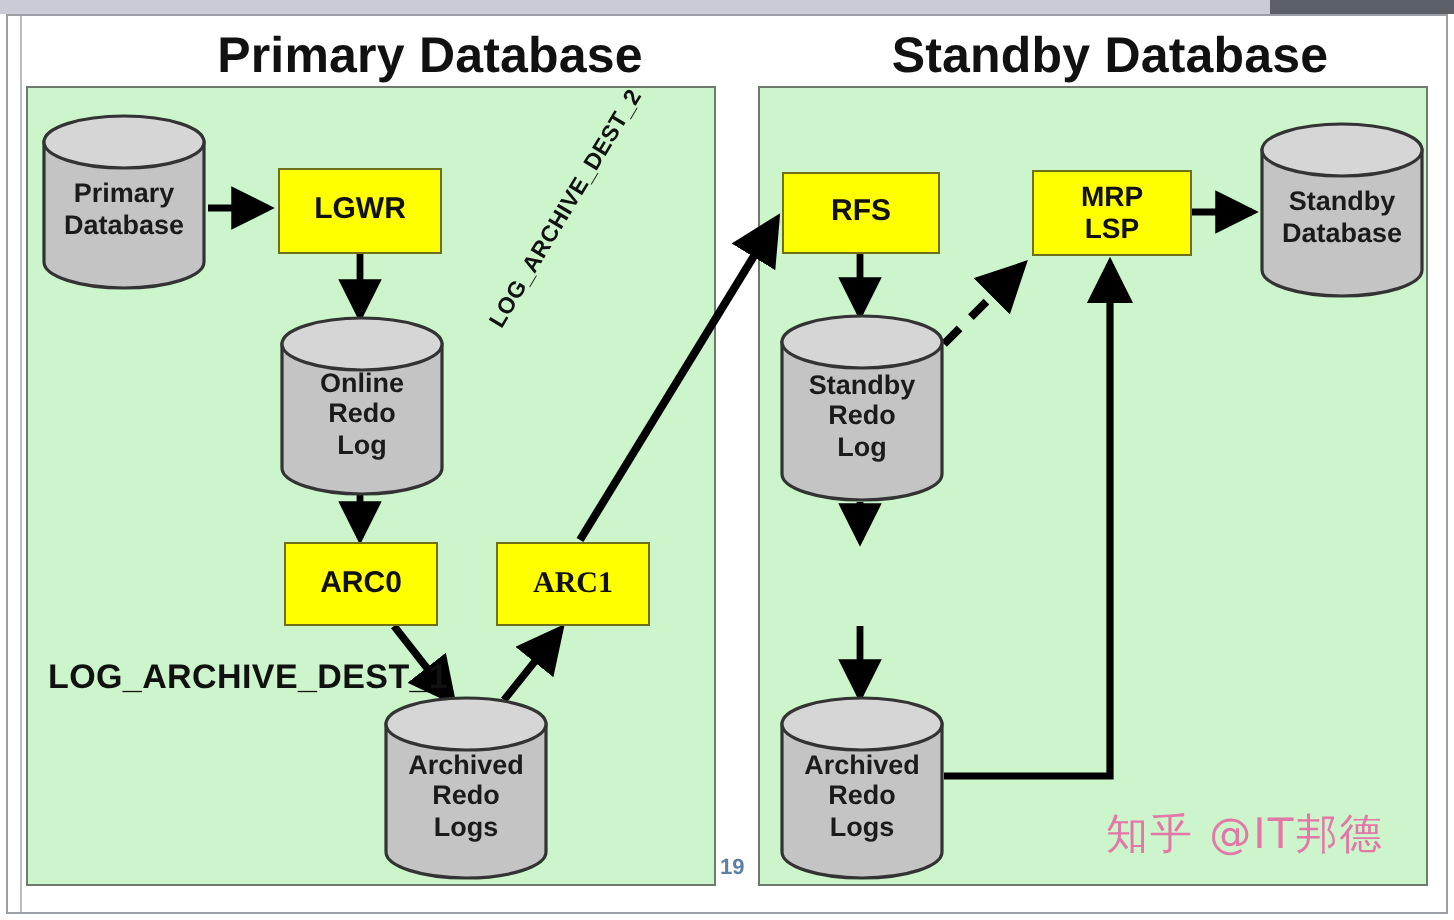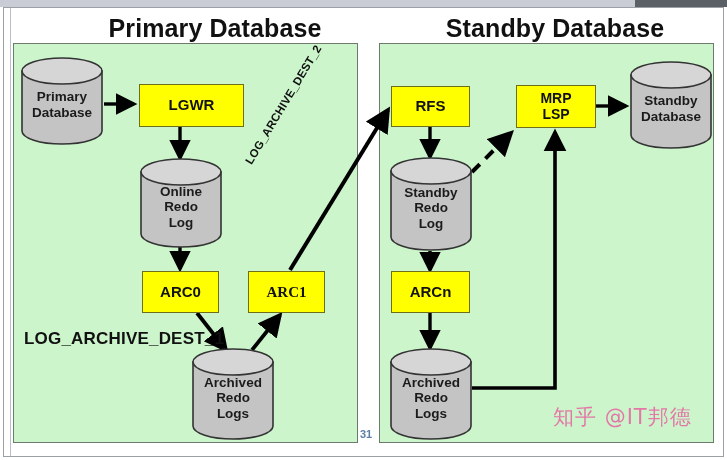--- a/index.html
+++ b/index.html
@@ -210,21 +210,21 @@
     <svg width="84" height="88" viewBox="0 0 84 88">
       <path d="M2,14 L2,74 A40,13 0 0 0 82,74 L82,14 Z" fill="#c4c4c4" stroke="#333" stroke-width="1.6"></path>
       <ellipse cx="42" cy="14" rx="40" ry="13" fill="#d6d6d6" stroke="#333" stroke-width="1.6"></ellipse>
     </svg>
     <div class="cyl-label">
       <span>Primary</span>
       <span>Database</span>
     </div>
   </div>
 
-  <div class="ybox" style="left:139px; top:84px; width:105px; height:43px;">
+  <div class="ybox" style="left:139px; top:84px; width:82px; height:43px;">
     <span>LGWR</span>
   </div>
 
   <div class="cyl" style="left:139px; top:158px; width:84px; height:90px;">
     <svg width="84" height="90" viewBox="0 0 84 90">
       <path d="M2,14 L2,76 A40,13 0 0 0 82,76 L82,14 Z" fill="#c4c4c4" stroke="#333" stroke-width="1.6"></path>
       <ellipse cx="42" cy="14" rx="40" ry="13" fill="#d6d6d6" stroke="#333" stroke-width="1.6"></ellipse>
     </svg>
     <div class="cyl-label">
       <span>Online</span>
@@ -282,33 +282,30 @@
       <path d="M2,14 L2,80 A40,13 0 0 0 82,80 L82,14 Z" fill="#c4c4c4" stroke="#333" stroke-width="1.6"></path>
       <ellipse cx="42" cy="14" rx="40" ry="13" fill="#d6d6d6" stroke="#333" stroke-width="1.6"></ellipse>
     </svg>
     <div class="cyl-label">
       <span>Standby</span>
       <span>Redo</span>
       <span>Log</span>
     </div>
   </div>
 
-  <div class="ybox" style="left:391px; top:271px; width:79px; height:42px;">
-    <span>ARCn</span>
-  </div>
 
   <div class="cyl" style="left:389px; top:348px; width:84px; height:92px;">
     <svg width="84" height="92" viewBox="0 0 84 92">
       <path d="M2,14 L2,78 A40,13 0 0 0 82,78 L82,14 Z" fill="#c4c4c4" stroke="#333" stroke-width="1.6"></path>
       <ellipse cx="42" cy="14" rx="40" ry="13" fill="#d6d6d6" stroke="#333" stroke-width="1.6"></ellipse>
     </svg>
     <div class="cyl-label">
       <span>Archived</span>
       <span>Redo</span>
       <span>Logs</span>
     </div>
   </div>
 
-  <div id="page-number">31</div>
+  <div id="page-number">19</div>
 
   <div id="watermark">知乎 @IT邦德</div>
 
 </div>
 
 </body></html>

